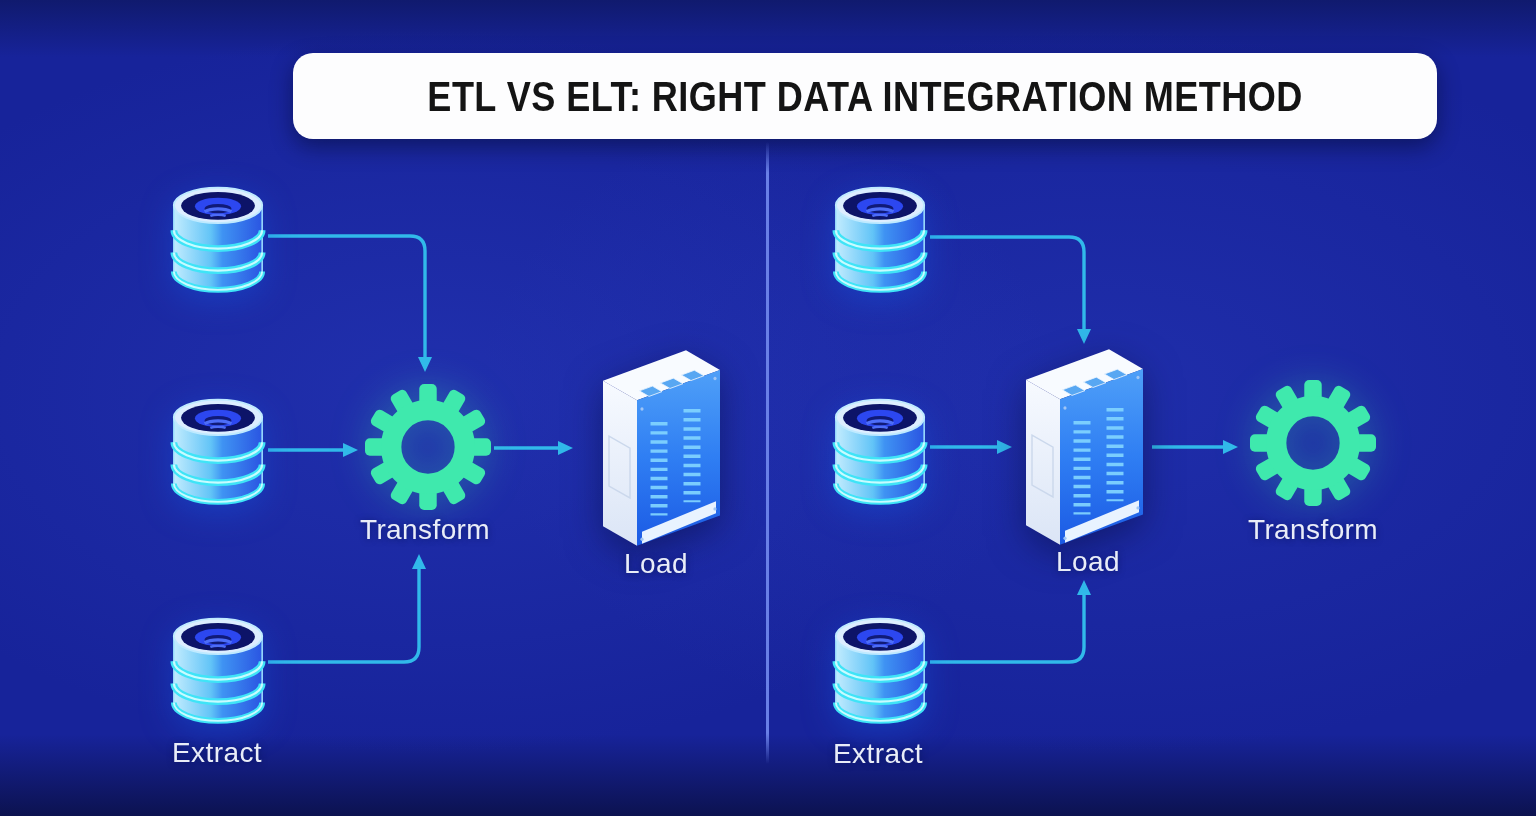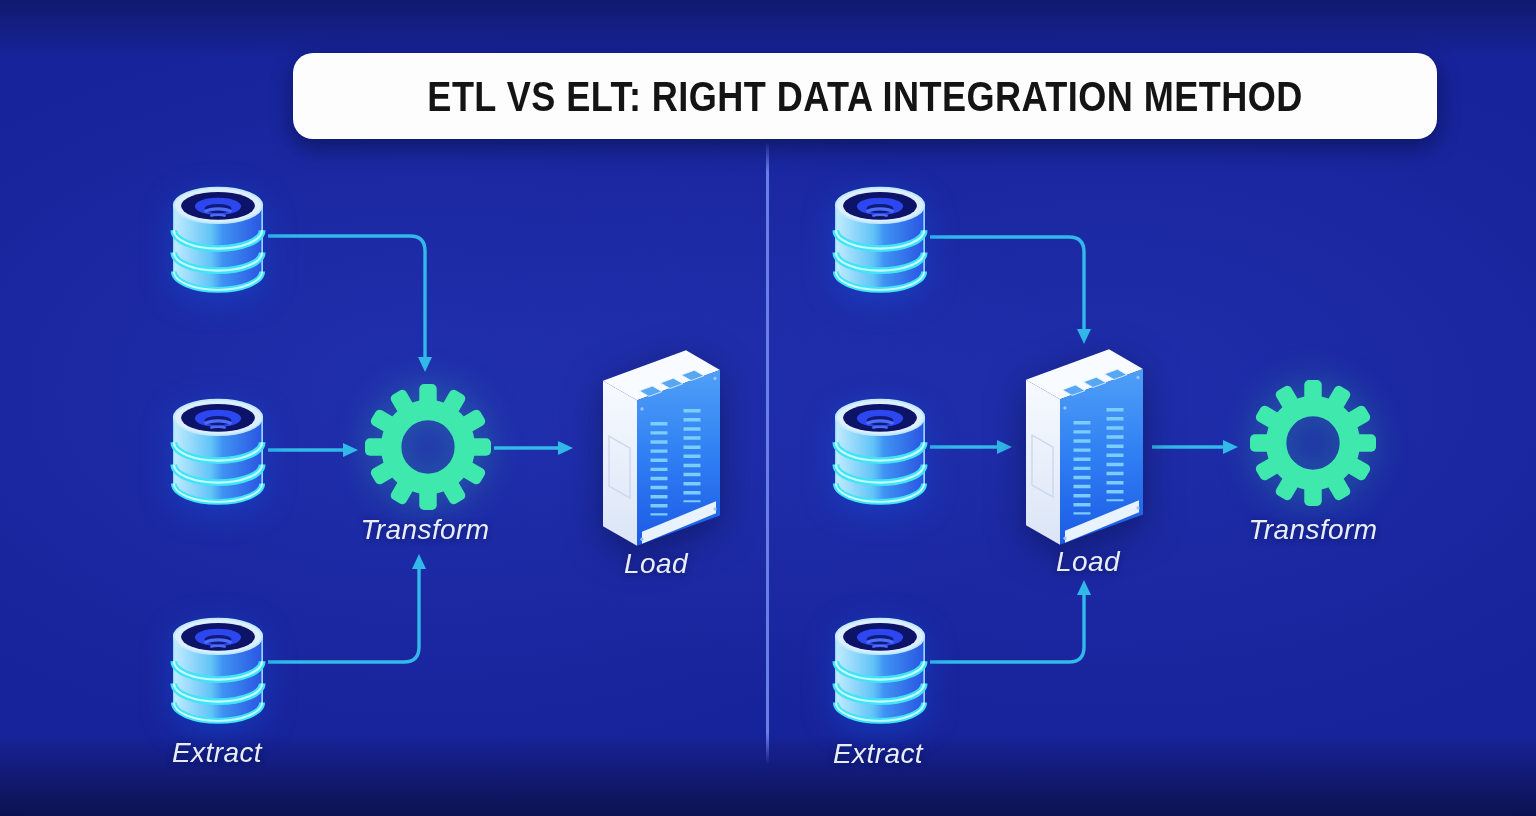--- a/index.html
+++ b/index.html
@@ -49,21 +49,21 @@
   .pos-l-gear{left:365px;top:384px;}
   .pos-l-server{left:592px;top:333px;}
   .pos-r-db1{left:832px;top:176px;}
   .pos-r-db2{left:832px;top:388px;}
   .pos-r-db3{left:832px;top:607px;}
   .pos-r-server{left:1015px;top:332px;}
   .pos-r-gear{left:1250px;top:380px;}
   .label{
     position:absolute;transform:translateX(-50%);
     color:var(--label-white);font-size:28px;font-weight:400;letter-spacing:.4px;
-    text-shadow:0 1px 6px rgba(8,16,70,.55);white-space:nowrap;font-style:italic;
+    text-shadow:0 1px 6px rgba(8,16,70,.55);white-space:nowrap;
   }
   .pos-l-transform{left:425px;top:514px;}
   .pos-l-load{left:656px;top:548px;}
   .pos-l-extract{left:217px;top:737px;}
   .pos-r-load{left:1088px;top:546px;}
   .pos-r-transform{left:1313px;top:514px;}
   .pos-r-extract{left:878px;top:738px;}
 </style>
 </head>
 <body style="--bg-base: #17239a; --bg-edge: #0c1250; --banner-white: #fdfdfe; --title-black: #141414; --label-white: #e9edf8; --arrow-cyan: #31b9ea; --gear-green: #3fe9ad; --divider-blue: #6d84ea; --db-cyan: #3fe4f7; --db-blue: #2a55e2; --server-blue: #2f7ef3;">

